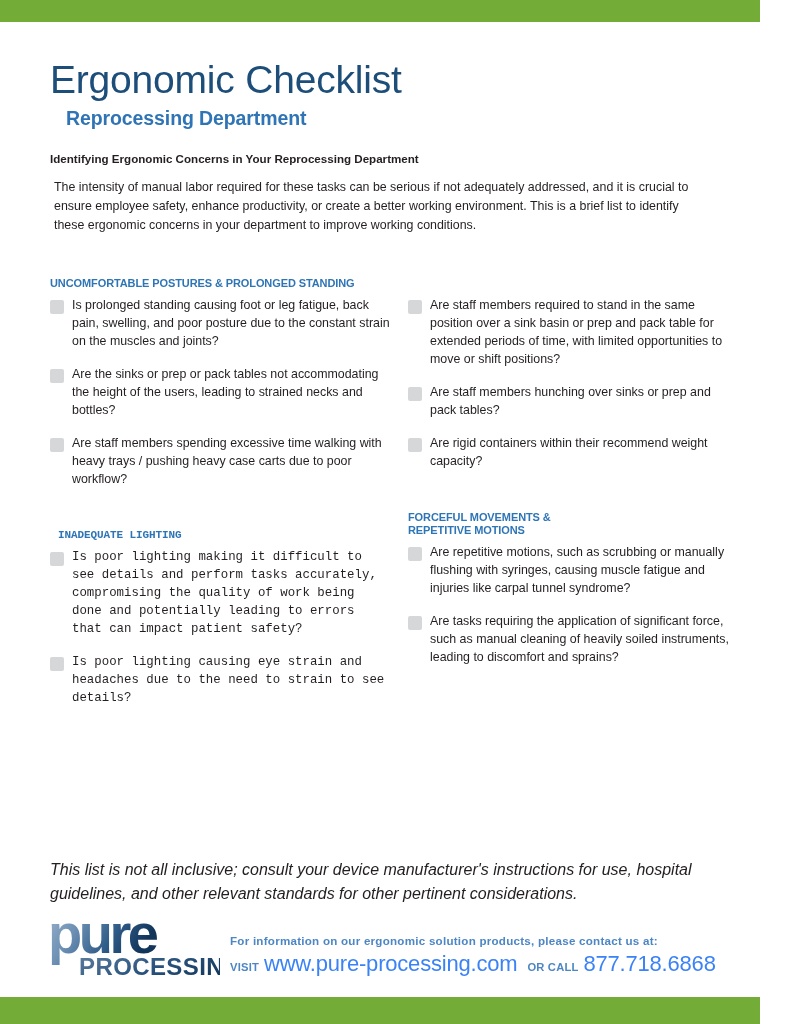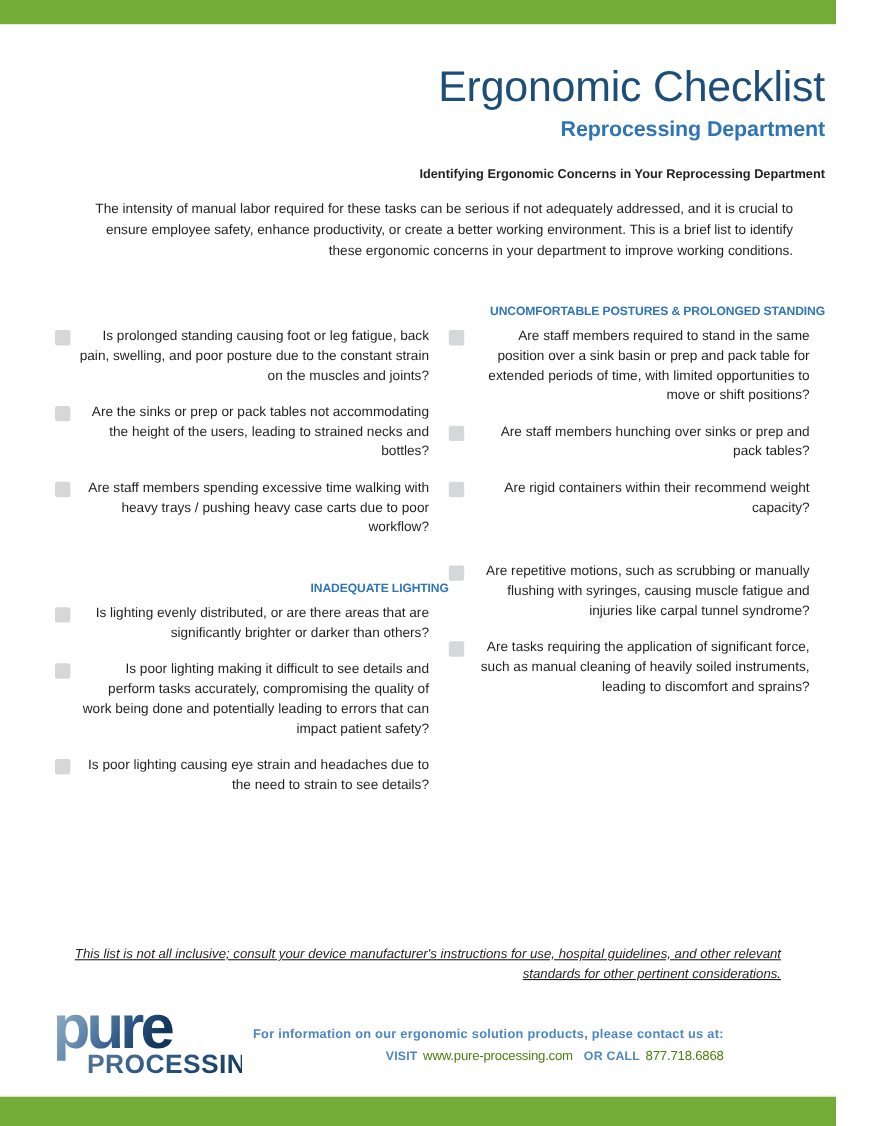--- a/index.html
+++ b/index.html
@@ -11,21 +11,20 @@
     font-family: "Liberation Sans", sans-serif;
     -webkit-font-smoothing: antialiased;
   }
   .page {
     position: relative;
     width: 760px;
     height: 1024px;
     background: #ffffff;
     overflow: hidden;
     box-sizing: border-box;
-    text-align: right;
   }
   .bar-top {
     position: absolute;
     left: 0; top: 0;
     width: 791px; height: 22px;
     background: #74ac38;
   }
   .bar-bottom {
     position: absolute;
     left: 0; bottom: 0;
@@ -56,21 +55,21 @@
   .lead {
     font-size: 11.6px;
     font-weight: bold;
     color: #231f20;
     margin: 0 0 13px 0;
   }
   .intro {
     font-size: 12.4px;
     line-height: 1.52;
     color: #231f20;
-    margin: 16px;
+    margin: 4px;
     width: 655px;
   }
   .sections {
     position: absolute;
     left: 0;
     top: 217px;
     width: 700px;
   }
   .section-head {
     font-size: 11px;
@@ -102,34 +101,33 @@
     margin-right: 8px;
   }
   .item-text {
     font-size: 12.4px;
     line-height: 1.45;
     color: #231f20;
   }
   .col-left .item-text { width: 318px; }
   .col-right .item-text { width: 306px; }
 
-  .block-lighting { margin-top: 40px; }
+  .block-lighting { margin-top: 40px; font-family: Liberation Mono, monospace; }
   .block-forceful { margin-top: 40px; }
   .head-indent { margin-left: 8px; }
 
   .disclaimer {
     position: absolute;
     left: 50px;
     top: 858px;
     width: 660px;
-    font-size: 12px;
+    font-size: 16px;
     line-height: 1.5;
     font-style: italic;
     color: #231f20;
-    text-decoration: underline;
   }
   .footer {
     position: absolute;
     left: 48px;
     top: 905px;
     width: 700px;
     display: flex;
     align-items: flex-start;
   }
   .logo {
@@ -153,22 +151,22 @@
     color: #231f20;
     white-space: nowrap;
   }
   .small-caps {
     font-size: 11.2px;
     font-weight: bold;
     color: #4d86c4;
     letter-spacing: 0.2px;
   }
   .big-info {
-    font-size: 12px;
-    color: #4d7c0f;
+    font-size: 22px;
+    color: #3b82f6;
     letter-spacing: -0.2px;
   }
   .gap-sm { display: inline-block; width: 5px; }
 </style>
 </head>
 <body>
 
 <div class="page">
 
   <div class="bar-top"></div>
@@ -197,24 +195,20 @@
           <div class="item">
             <span class="checkbox"></span>
             <span class="item-text">Are staff members spending excessive time walking with heavy trays / pushing heavy case carts due to poor workflow?</span>
           </div>
 
           <div class="block-lighting">
             <div class="section-head head-indent">INADEQUATE LIGHTING</div>
 
             <div class="item">
               <span class="checkbox"></span>
-              <span class="item-text">Is lighting evenly distributed, or are there areas that are significantly brighter or darker than others?</span>
-            </div>
-            <div class="item">
-              <span class="checkbox"></span>
               <span class="item-text">Is poor lighting making it difficult to see details and perform tasks accurately, compromising the quality of work being done and potentially leading to errors that can impact patient safety?</span>
             </div>
             <div class="item">
               <span class="checkbox"></span>
               <span class="item-text">Is poor lighting causing eye strain and headaches due to the need to strain to see details?</span>
             </div>
           </div>
 
         </div>
 
@@ -227,20 +221,24 @@
           <div class="item">
             <span class="checkbox"></span>
             <span class="item-text">Are staff members hunching over sinks or prep and pack tables?</span>
           </div>
           <div class="item">
             <span class="checkbox"></span>
             <span class="item-text">Are rigid containers within their recommend weight capacity?</span>
           </div>
 
           <div class="block-forceful">
+            <div class="section-head">
+              <span>FORCEFUL MOVEMENTS &amp;</span><br>
+              <span>REPETITIVE MOTIONS</span>
+            </div>
 
             <div class="item">
               <span class="checkbox"></span>
               <span class="item-text">Are repetitive motions, such as scrubbing or manually flushing with syringes, causing muscle fatigue and injuries like carpal tunnel syndrome?</span>
             </div>
             <div class="item">
               <span class="checkbox"></span>
               <span class="item-text">Are tasks requiring the application of significant force, such as manual cleaning of heavily soiled instruments, leading to discomfort and sprains?</span>
             </div>
           </div>

